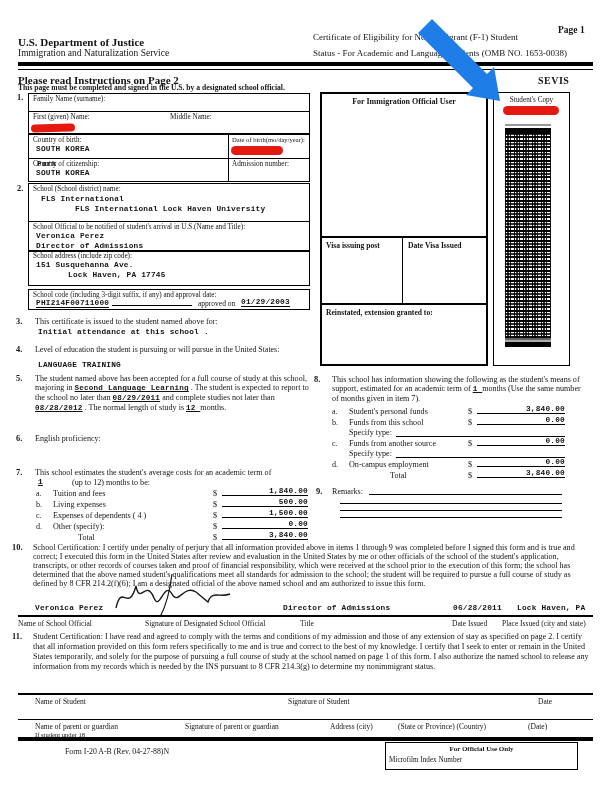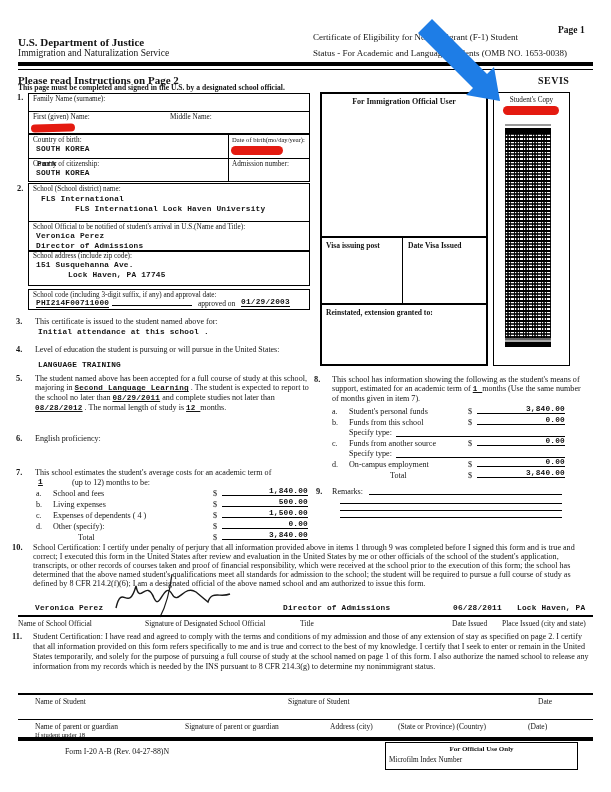--- a/index.html
+++ b/index.html
@@ -136,21 +136,21 @@
 
   <div class="abs num" style="left:16px;top:434px;">6.</div>
   <div class="abs para" style="left:35px;top:434px;">English proficiency:</div>
 
   <div class="abs num" style="left:16px;top:468px;">7.</div>
   <div class="abs para" style="left:35px;top:468px;width:280px;">This school estimates the student's average costs for an academic term of</div>
   <div class="abs mono uu" style="left:38px;top:478px;">   1   </div>
   <div class="abs para" style="left:72px;top:478px;"> (up to 12) months to be:</div>
 
   <div class="abs para" style="left:36px;top:489px;">a.</div>
-  <div class="abs para" style="left:53px;top:489px;">School and fees</div>
+  <div class="abs para" style="left:53px;top:489px;">Tuition and fees</div>
   <div class="abs para" style="left:213px;top:489px;">$</div>
   <div class="amt" style="left:222px;top:487px;width:86px;">1,840.00</div>
 
   <div class="abs para" style="left:36px;top:500px;">b.</div>
   <div class="abs para" style="left:53px;top:500px;">Living expenses</div>
   <div class="abs para" style="left:213px;top:500px;">$</div>
   <div class="amt" style="left:222px;top:498px;width:86px;">500.00</div>
 
   <div class="abs para" style="left:36px;top:511px;">c.</div>
   <div class="abs para" style="left:53px;top:511px;">Expenses of dependents ( 4     )</div>

